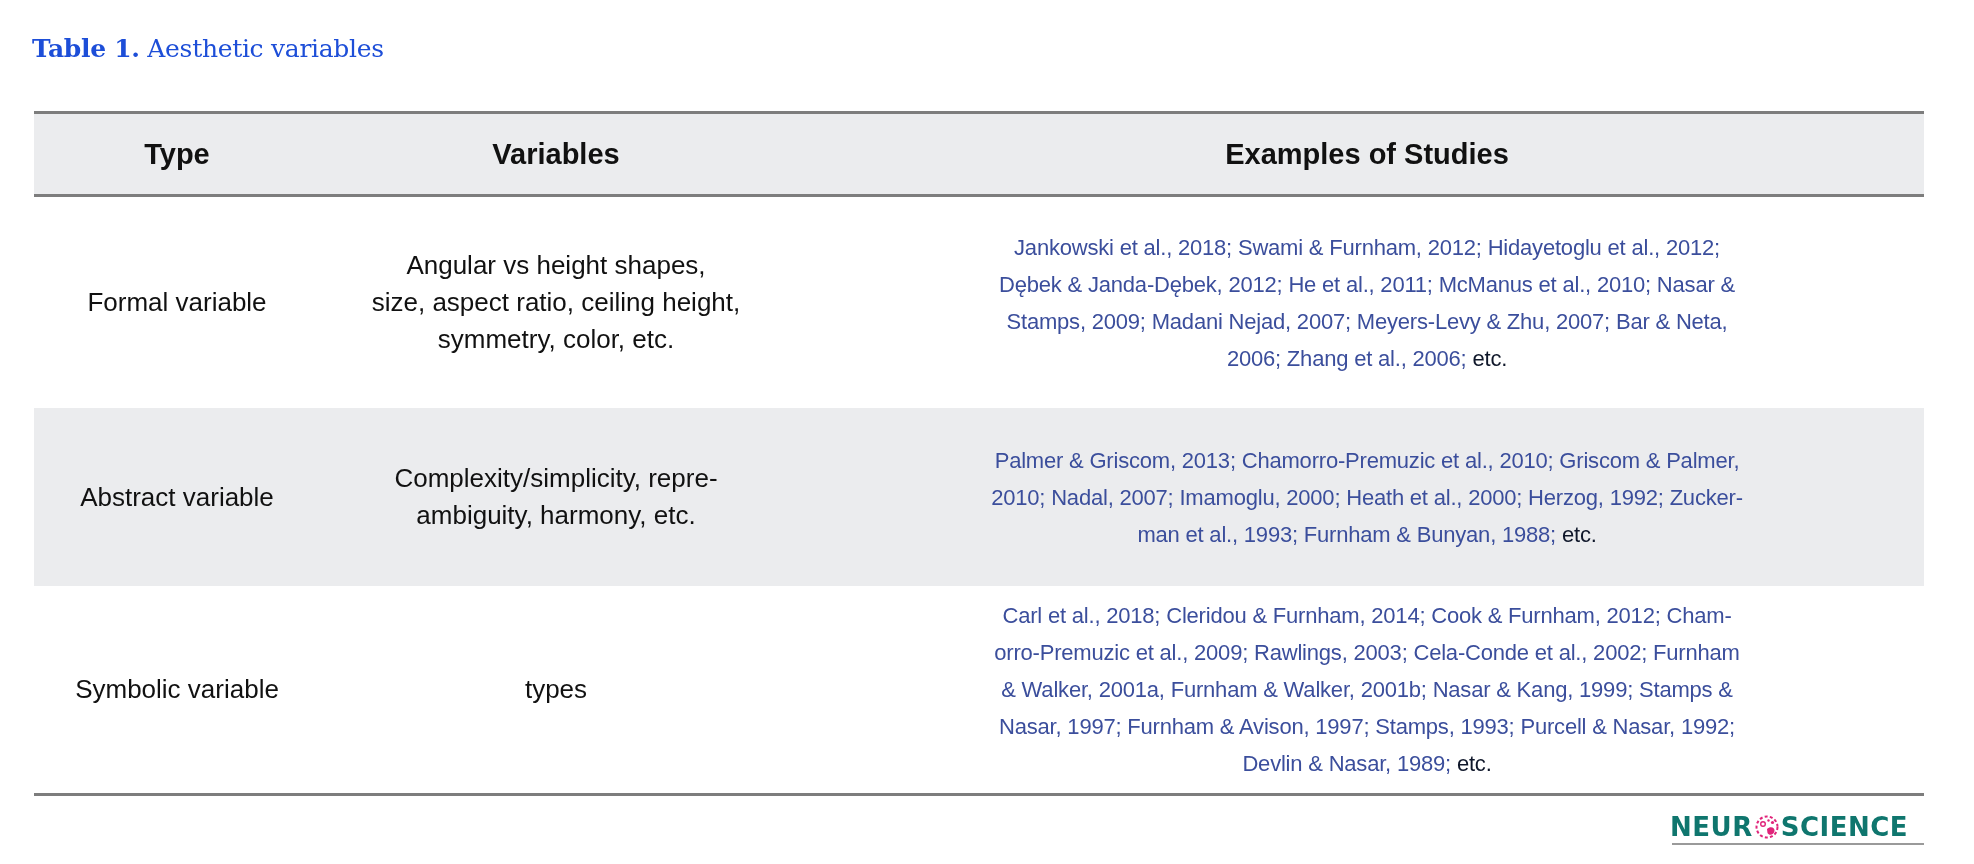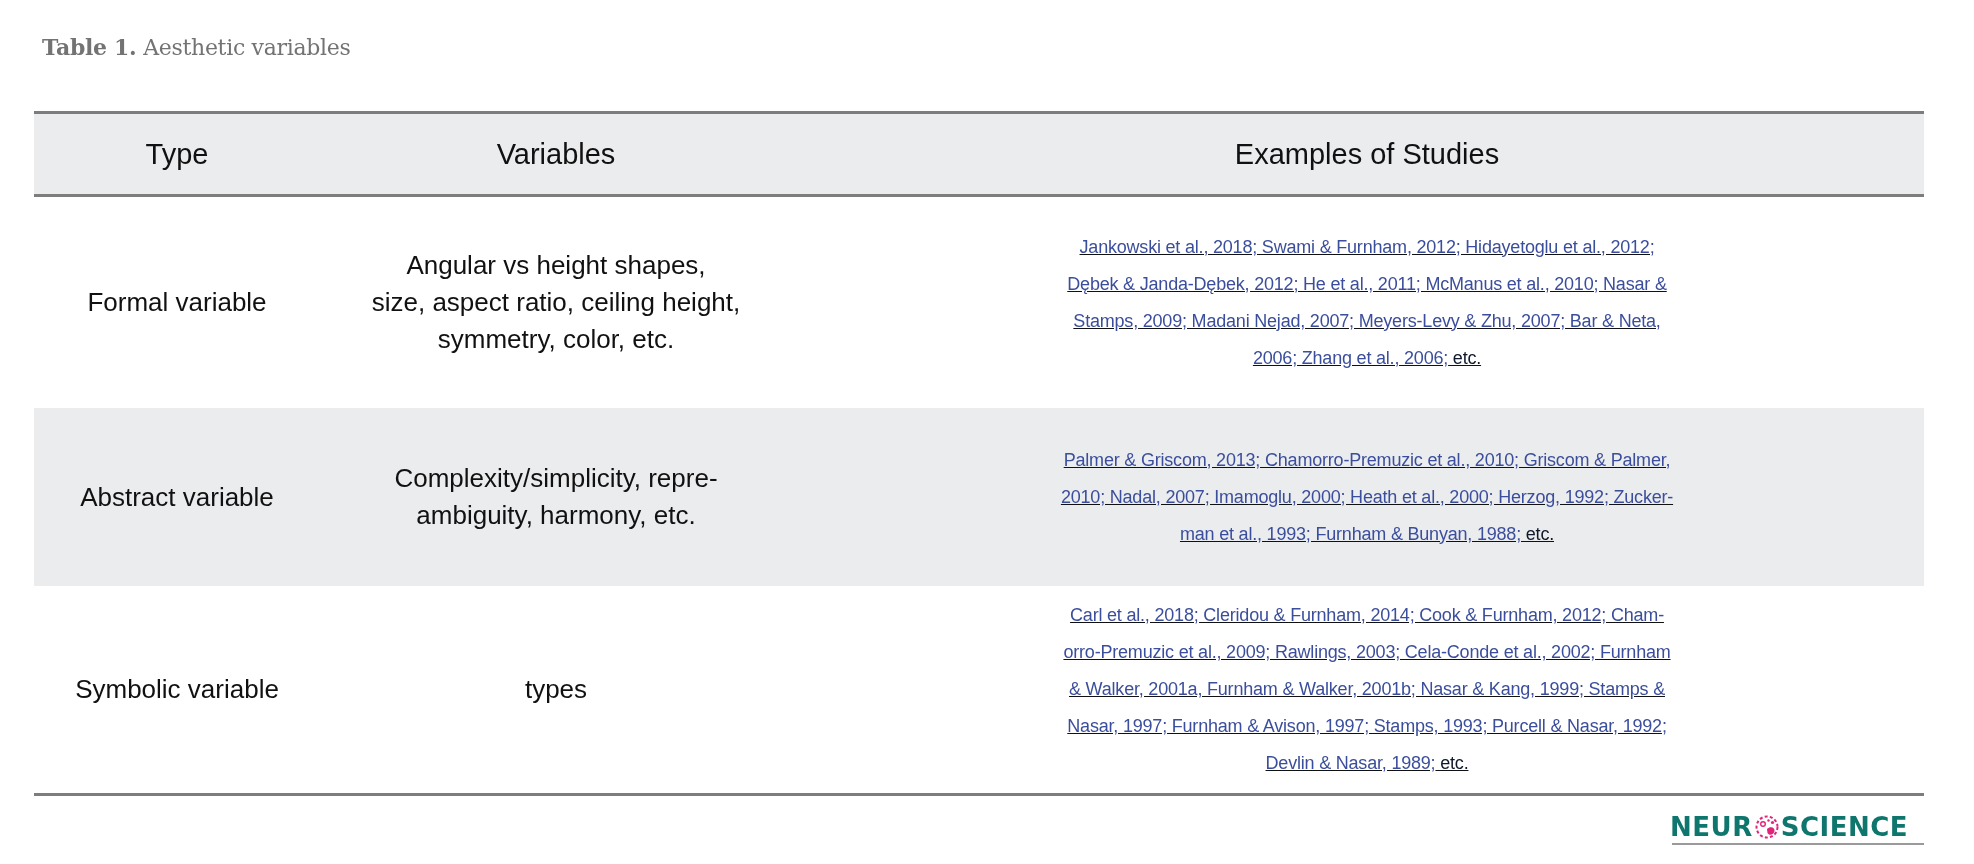--- a/index.html
+++ b/index.html
@@ -1,44 +1,44 @@
 <!DOCTYPE html>
 <html><head>
   <meta charset="utf-8">
   <style>
     html, body { margin: 0; padding: 0; background: #ffffff; }
     body { width: 1974px; height: 864px; position: relative; overflow: hidden; }
     .title {
-      position: absolute; left: 42px; top: 34px;
+      position: absolute; left: 32px; top: 34px;
       font-family: "DejaVu Serif", "Liberation Serif", serif;
-      font-size: 22px; color: #737373; white-space: nowrap; letter-spacing: -0.3px;
+      font-size: 25px; color: #1d4ed8; white-space: nowrap; letter-spacing: -0.3px;
     }
     .title b { font-weight: bold; }
     .table {
       position: absolute; left: 34px; top: 111px; width: 1890px;
       font-family: "Liberation Sans", sans-serif; color: #111;
     }
     .rule-top { height: 3px; background: #7d7d7d; }
     .head {
       height: 80px; background: #ebecee; position: relative;
       border-bottom: 3px solid #7d7d7d;
     }
     .cell { position: absolute; text-align: center; }
     .col-type { left: 0; width: 286px; }
     .col-var { left: 300px; width: 444px; }
     .col-stud { left: 776px; width: 1114px; }
     .head .cell {
       top: 0; height: 60px; line-height: 80px;
-      font-weight: normal; font-size: 29px;
+      font-weight: bold; font-size: 29px;
     }
     .row { position: relative; }
     .row.shade { background: #ebecee; }
     .row .cell { display: flex; flex-direction: column; justify-content: center; top: 0; bottom: 0; }
     .row .line { font-size: 26px; line-height: 37px; white-space: nowrap; }
-    .row .studies .line { font-size: 18px; letter-spacing: -0.2px; text-decoration: underline; }
+    .row .studies .line { font-size: 22px; letter-spacing: -0.2px; }
     .cite { color: #3b4e9c; }
     .etc { color: #0f172a; }
     .rule-bottom { height: 3px; background: #7d7d7d; }
     .logo {
       position: absolute; left: 1670px; top: 810px; height: 34px;
       display: flex; align-items: center;
       font-family: "DejaVu Sans", sans-serif; font-weight: bold; font-size: 26px;
       letter-spacing: 0.5px; color: #0f766e;
     }
     .logo-underline {

